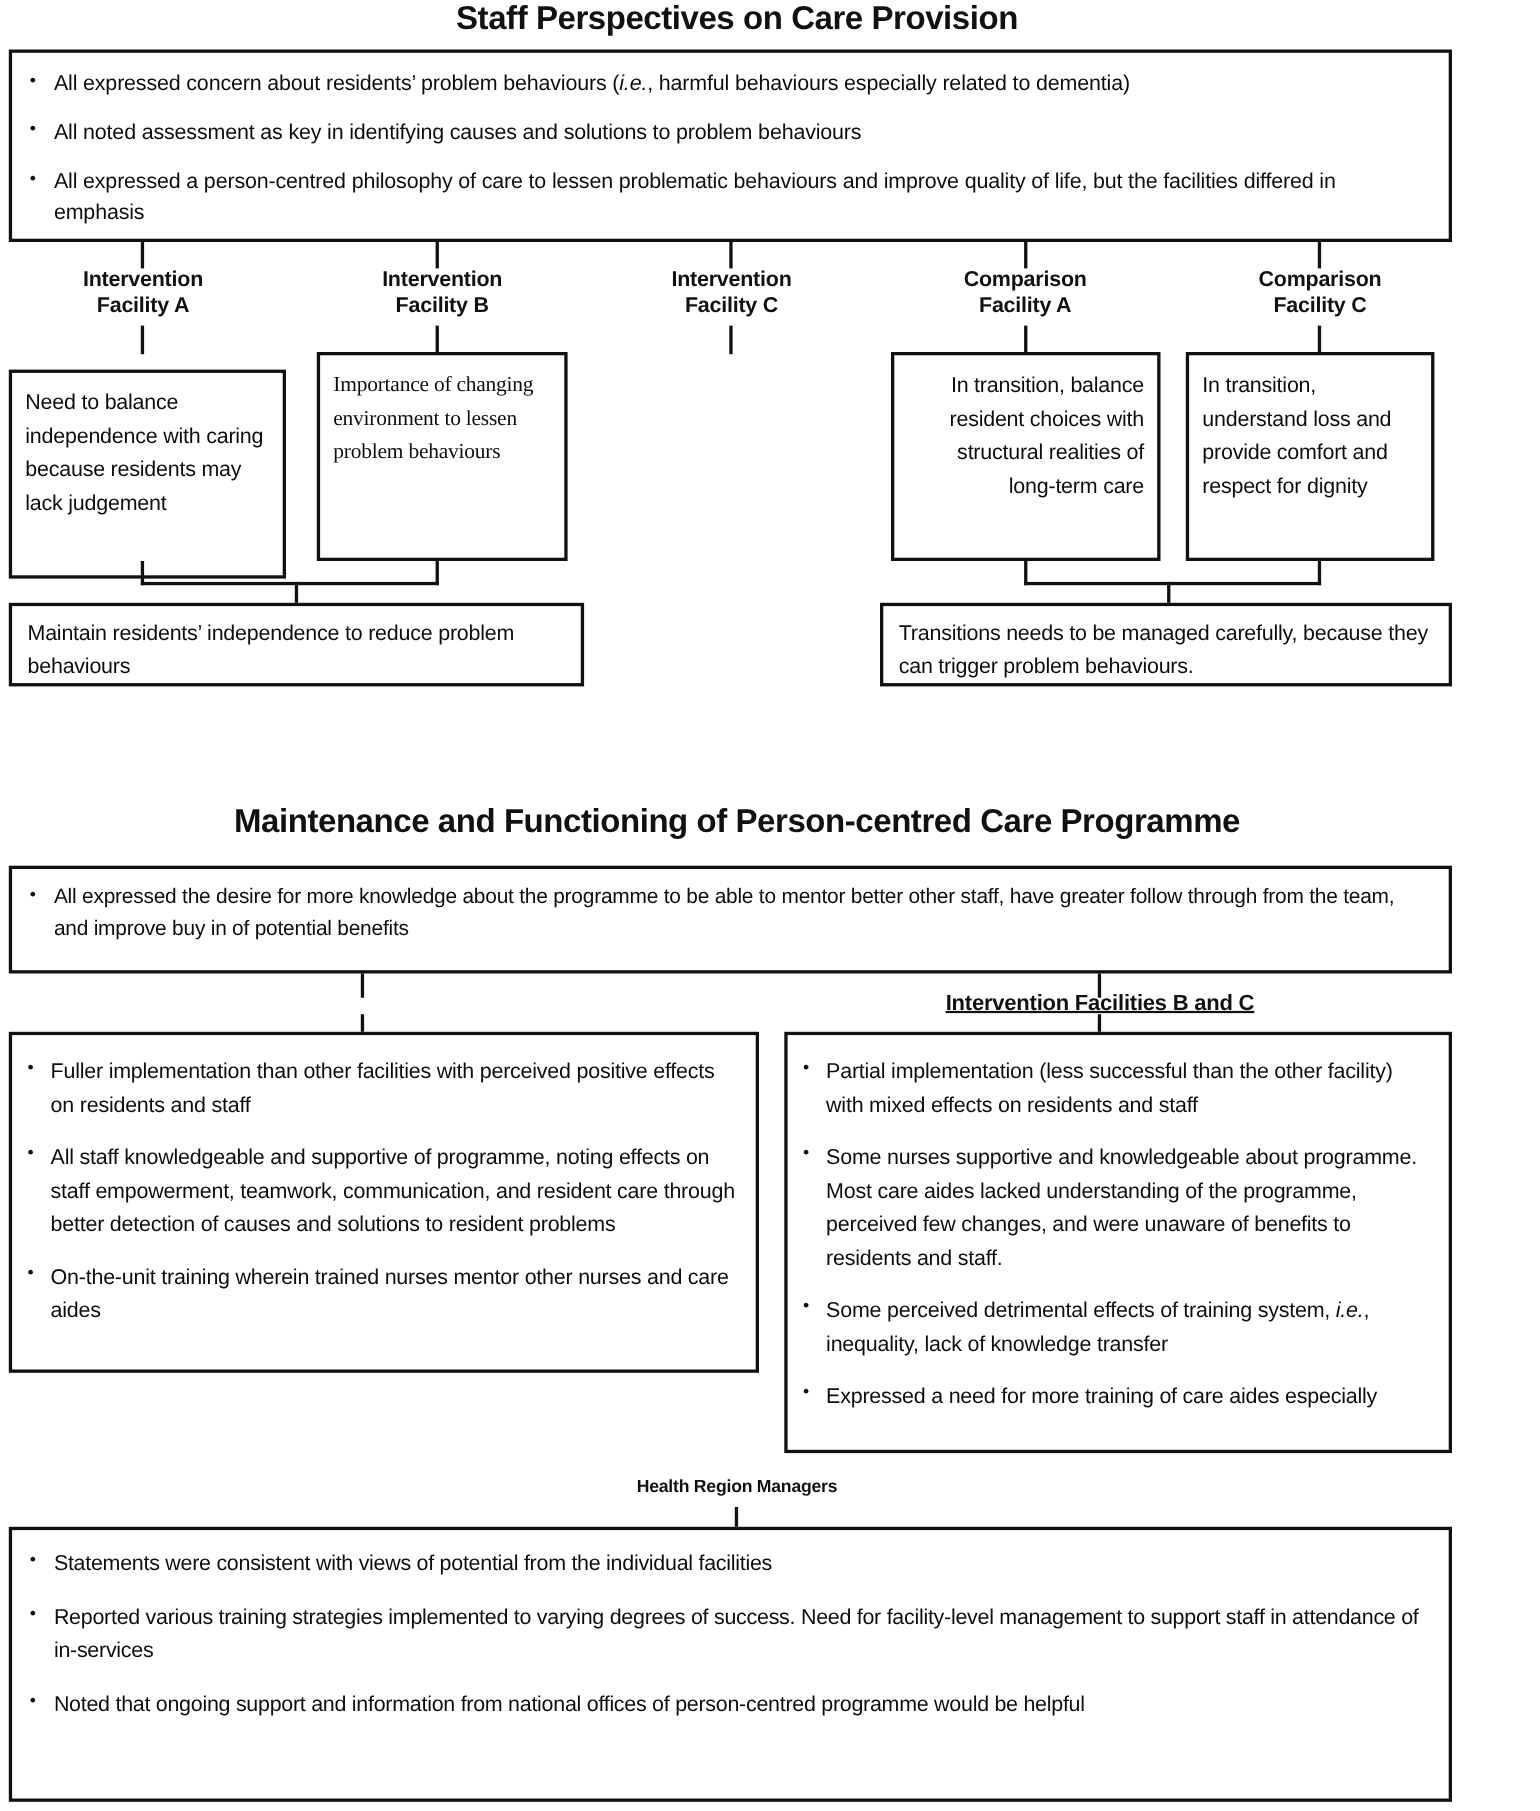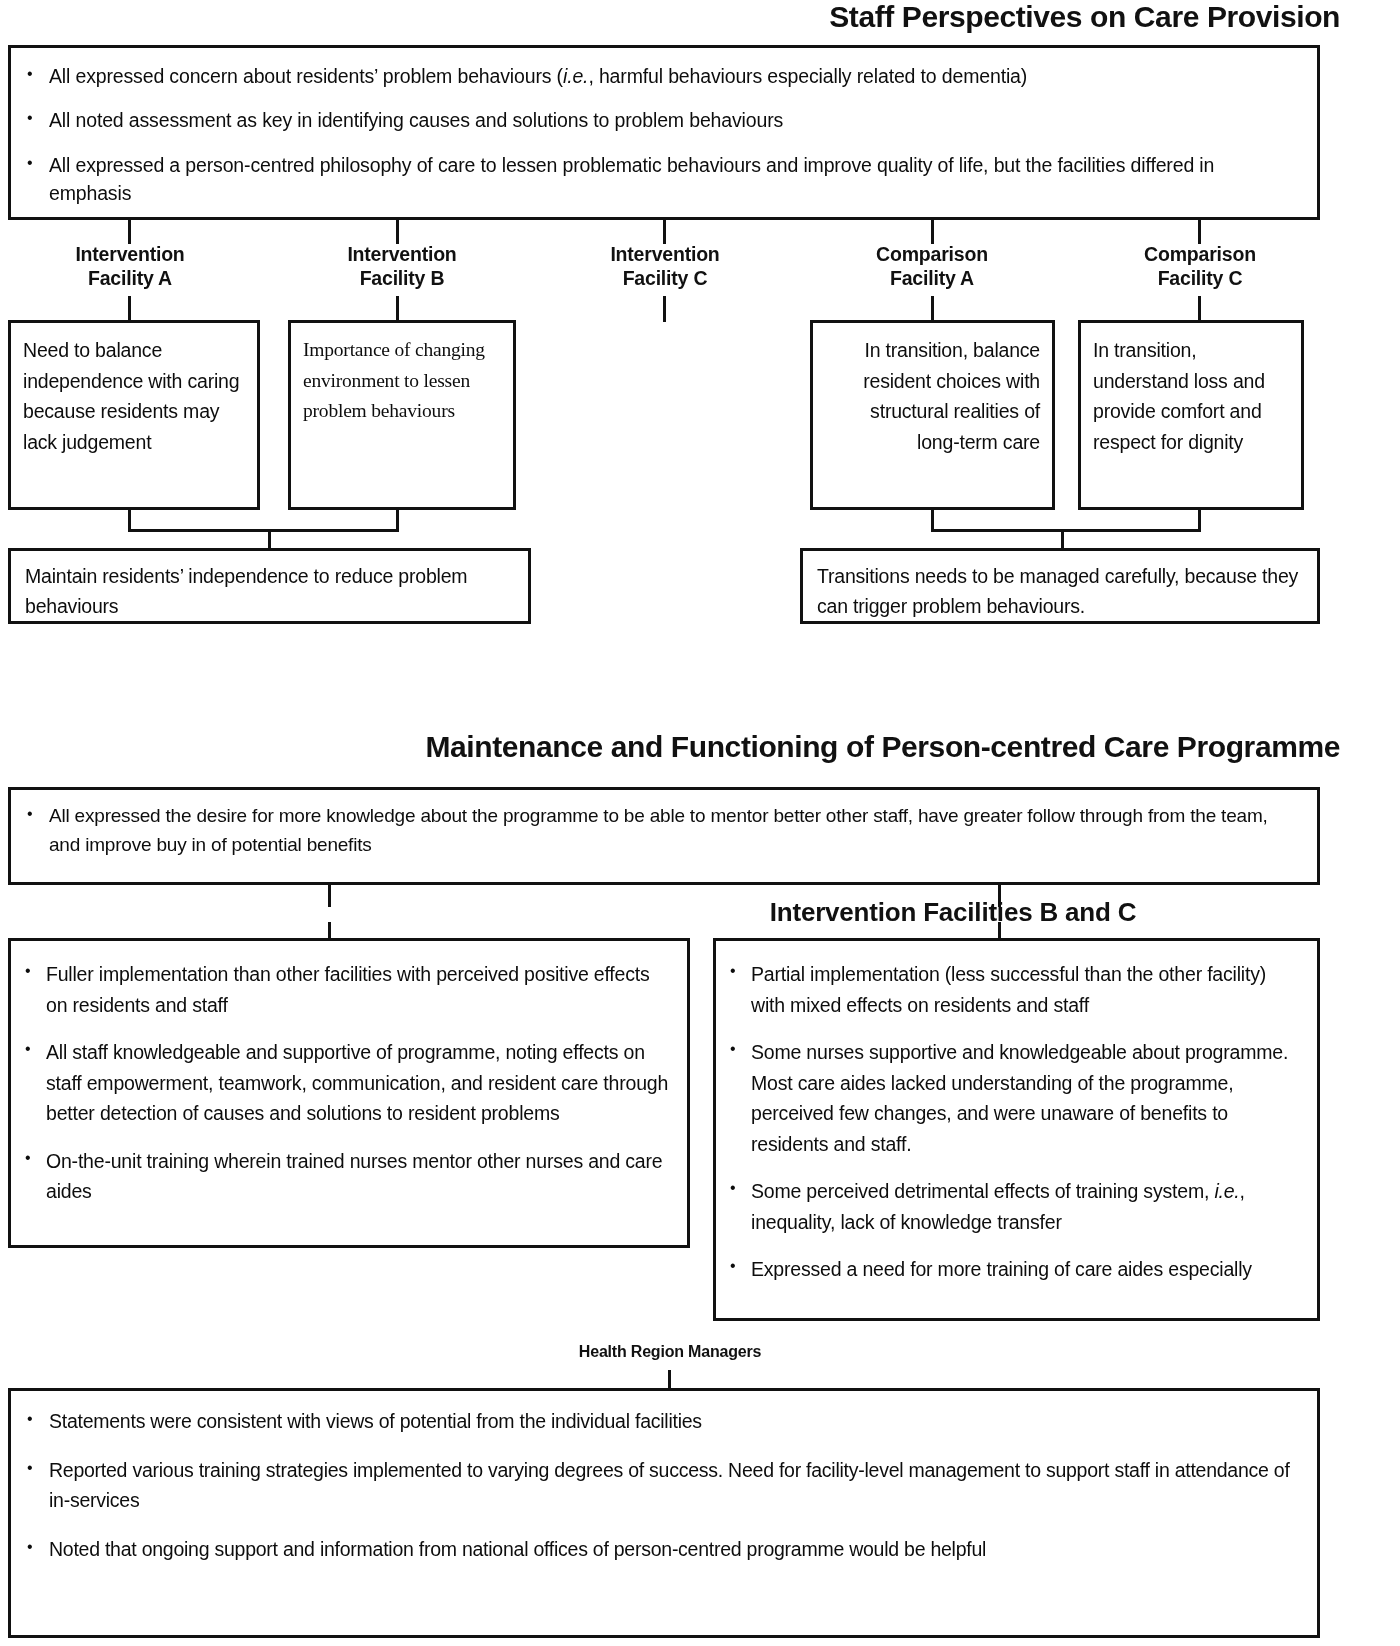--- a/index.html
+++ b/index.html
@@ -18,21 +18,21 @@
   .canvas {
     position: absolute;
     left: 0; top: 0;
     width: 1400px;
     height: 1646px;
   }
 
   
   .section-title {
     position: absolute;
-    text-align: right;
+    text-align: center;
     font-weight: bold;
     font-size: 30px;
     letter-spacing: -0.4px;
     color: #111;
     white-space: nowrap;
   }
   .col-head {
     position: absolute;
     text-align: center;
     font-weight: bold;
@@ -97,21 +97,21 @@
   #fh-3 { left: 812px; }
   #fh-4 { left: 1080px; }
 
   .fac-box {
     top: 320px; height: 190px;
     padding: 12px 12px 0 12px;
     font-size: 19.5px;
     line-height: 30.5px;
     letter-spacing: -0.2px;
   }
-  #fb-0 { left: 8px;    width: 252px; }
+  #fb-0 { left: 8px;    width: 252px; margin-top: 16px; }
   #fb-1 { left: 288px;  width: 228px; font-family: Liberation Serif, serif; }
   #fb-2 { left: 545px;  width: 240px; }
   #fb-3 { left: 810px;  width: 245px; text-align: right; }
   #fb-4 { left: 1078px; width: 226px; }
 
   #sum-box-left {
     left: 8px; top: 548px; width: 523px; height: 76px;
     padding: 10px 14px 13px 14px;
     font-size: 19.5px;
     line-height: 30px;
@@ -137,22 +137,23 @@
     line-height: 1.5;
     letter-spacing: -0.2px;
   }
   #box-top-2 .bul .dot { width: 22px; font-size: 16px; }
 
   #head-int-a {
     left: 130px; top: 900px; width: 400px;
     font-size: 20px;
   }
   #head-int-bc {
-    left: 753px; top: 900px; width: 400px;
-    font-size: 26px;
+    left: 800px; top: 900px; width: 400px;
+    font-size: 20px;
+    text-decoration: underline;
   }
 
   #box-int-a {
     left: 8px; top: 938px; width: 682px; height: 310px;
     padding: 18px 16px 0 14px;
   }
   #box-int-bc {
     left: 713px; top: 938px; width: 607px; height: 383px;
     padding: 18px 16px 0 14px;
   }

